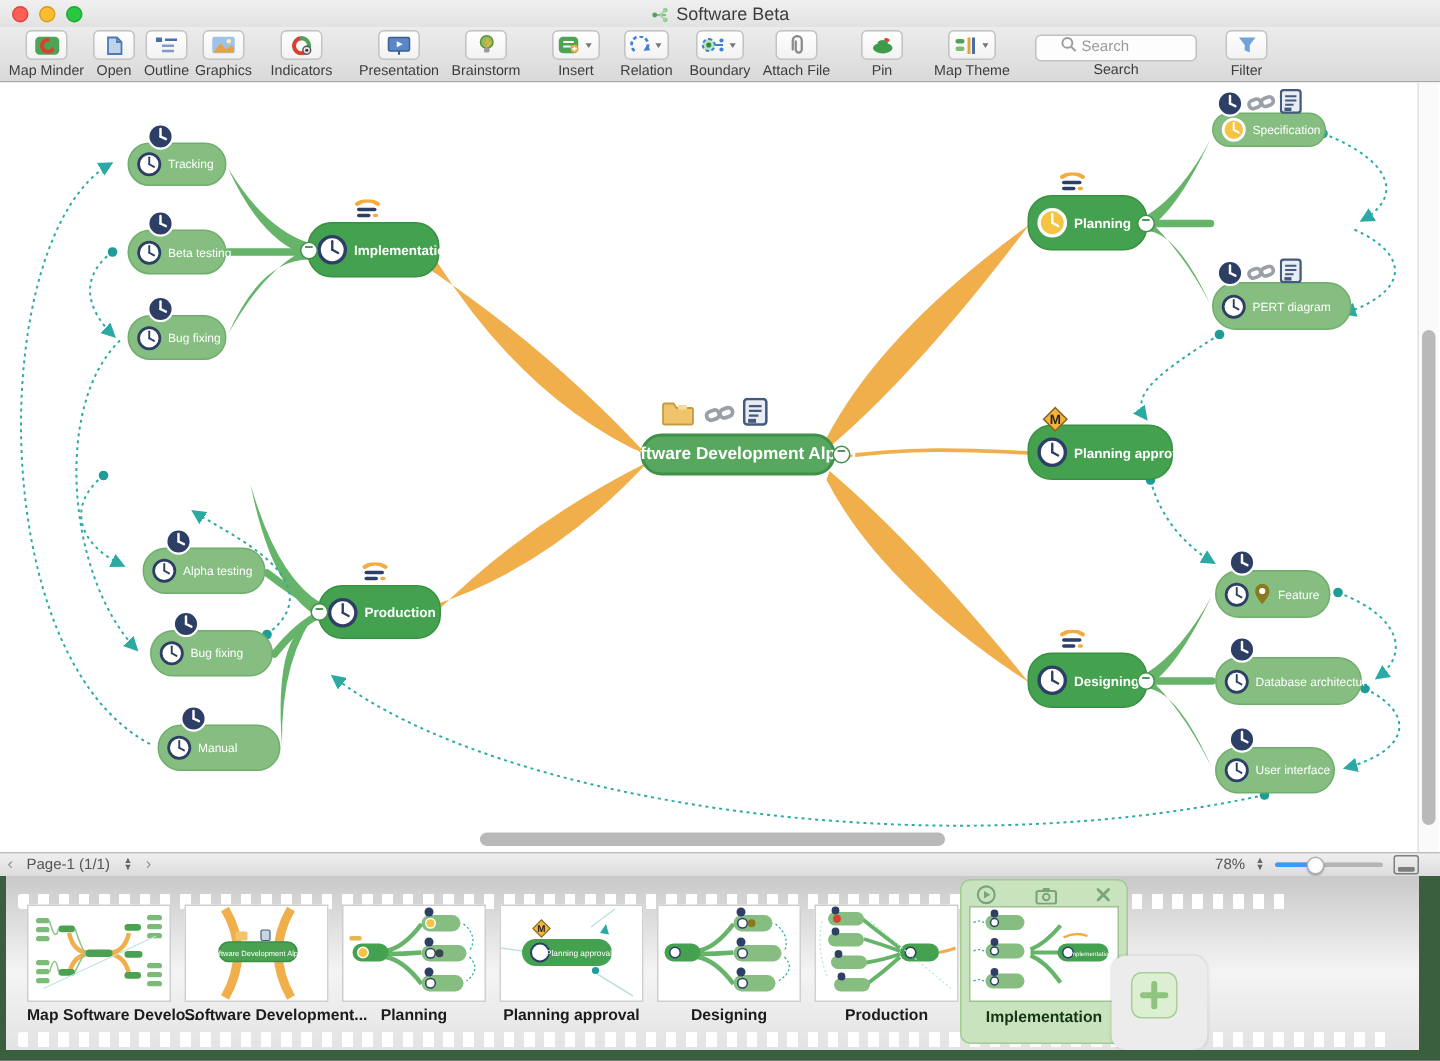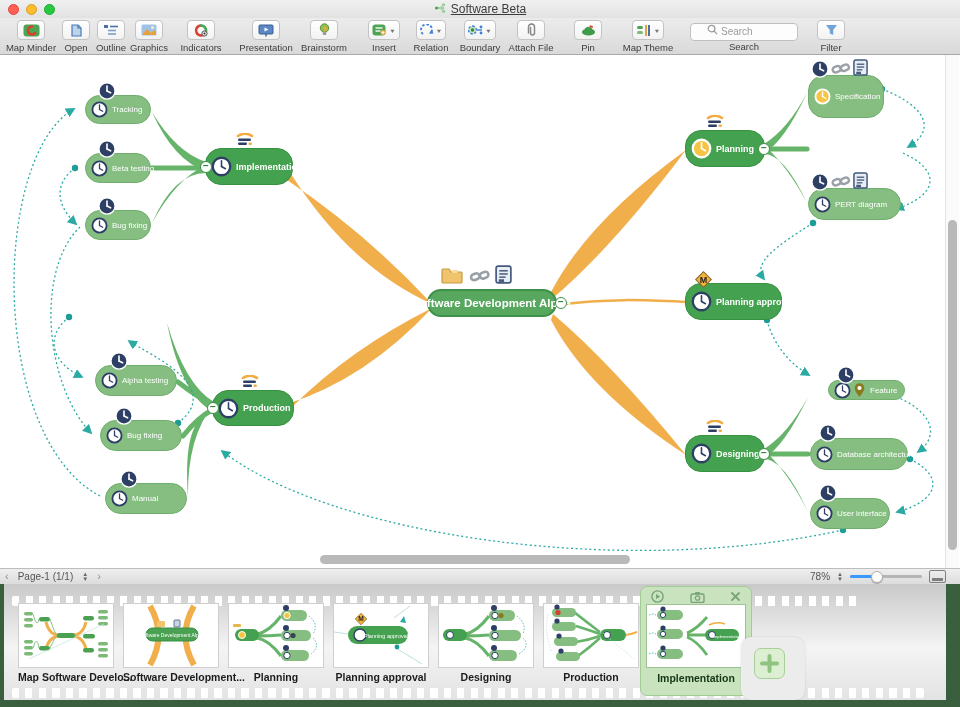--- a/index.html
+++ b/index.html
@@ -6,21 +6,21 @@
   .window{position:relative;width:960px;height:707px;background:#fff;overflow:hidden;
           font-family:"Liberation Sans",sans-serif;-webkit-font-smoothing:antialiased;}
   
   .titlebar{position:absolute;left:0;top:0;width:960px;height:18px;
             background:linear-gradient(#f0f0f0,#e2e2e2);display:flex;align-items:center;}
   .lights{position:absolute;left:8px;top:4px;display:flex;gap:7px;}
   .light{width:11px;height:11px;border-radius:50%;}
   .light.red{background:#ff5f57;border:1px solid #e0443e;box-sizing:border-box}
   .light.yellow{background:#febc2e;border:1px solid #d89e24;box-sizing:border-box}
   .light.green{background:#28c840;border:1px solid #1da832;box-sizing:border-box}
-  .title{margin:0 auto;font-size:12px;color:#3c3c3c;display:flex;align-items:flex-start;gap:5px;text-decoration:underline;}
+  .title{margin:0 auto;font-size:12px;color:#3c3c3c;display:flex;align-items:flex-end;gap:5px;}
   
   .toolbar{position:absolute;left:0;top:18px;width:960px;height:37px;
            background:linear-gradient(#ececec,#d9d9d9);border-bottom:1px solid #a9a9a9;
            display:flex;align-items:flex-start;box-sizing:border-box;padding:2px 0 0 3px;}
   .titem{display:flex;flex-direction:column;align-items:center;flex:none;}
   .tbtn{height:20px;min-width:28px;background:linear-gradient(#ffffff,#f2f2f2);
         border:1px solid #c3c3c3;border-radius:4px;display:flex;align-items:center;
         justify-content:center;box-sizing:border-box;padding:0 3px;gap:2px;}
   .tlabel{font-size:9.5px;color:#3d3d3d;margin-top:2px;white-space:nowrap;}
   .chev{font-size:7px;color:#777;transform:scaleY(.8);}
@@ -480,21 +480,21 @@
       <svg class="badge" style="left:18px;top:-16px;width:22px;height:14px">
           <use href="#sym-branchicon"></use>
         </svg>
       <svg class="clk">
           <use href="#sym-clock-yellow"></use>
         </svg>
       <span class="lbl">Planning</span>
     </div>
     <div class="minus" style="left:758px;top:88px">−</div>
 
-    <div class="pill sub" style="left:808px;top:20px;width:76px;height:43px">
+    <div class="pill sub" style="left:808px;top:20px;width:76px;height:23px">
       <svg class="badge" style="left:2px;top:-16px;width:18px;height:18px">
           <use href="#sym-clock-badge"></use>
         </svg>
       <svg class="badge" style="left:22px;top:-14px;width:20px;height:14px">
           <use href="#sym-chain"></use>
         </svg>
       <svg class="badge" style="left:44px;top:-17px;width:15px;height:17px">
           <use href="#sym-doc"></use>
         </svg>
       <svg class="clk">
@@ -532,21 +532,21 @@
       <svg class="badge" style="left:18px;top:-16px;width:22px;height:14px">
           <use href="#sym-branchicon"></use>
         </svg>
       <svg class="clk">
           <use href="#sym-clock-white"></use>
         </svg>
       <span class="lbl">Designing</span>
     </div>
     <div class="minus" style="left:758px;top:393px">−</div>
 
-    <div class="pill sub" style="left:828px;top:325px;width:77px;height:20px">
+    <div class="pill sub" style="left:810px;top:325px;width:77px;height:32px">
       <svg class="badge" style="left:8px;top:-15px;width:18px;height:18px">
           <use href="#sym-clock-badge"></use>
         </svg>
       <svg class="clk">
           <use href="#sym-clock-white"></use>
         </svg>
       <svg class="pinic" style="color:#8A7A1F">
           <use href="#sym-pin"></use>
         </svg>
       <span class="lbl">Feature</span>

